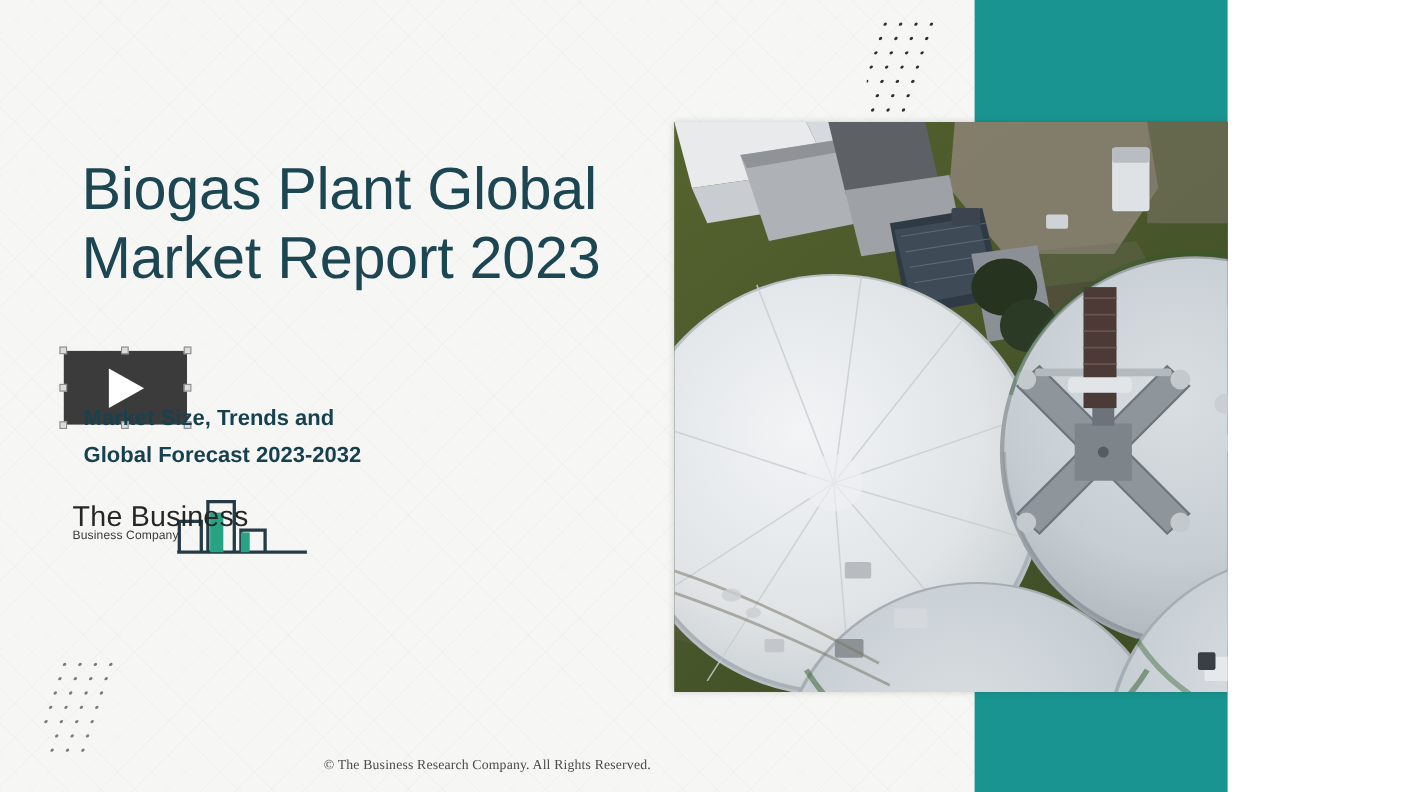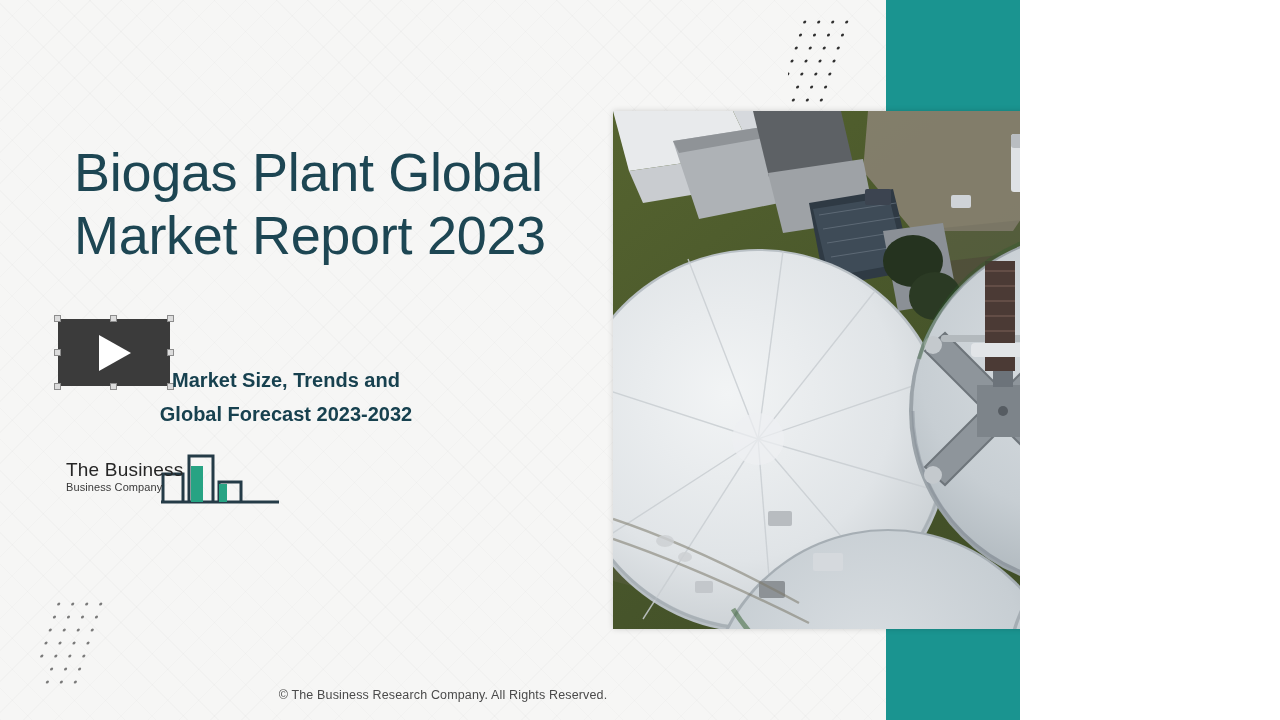--- a/index.html
+++ b/index.html
@@ -2,21 +2,21 @@
 <html><head>
 <meta charset="utf-8">
 <style>
   html, body {
     margin: 0;
     padding: 0;
     background: #ffffff;
   }
   #slide {
     position: relative;
-    width: 1020px;
+    width: 1116px;
     height: 720px;
     overflow: hidden;
     background: #f7f7f7;
     font-family: "Liberation Sans", sans-serif;
   }
 
   
   .bg-base {
     position: absolute;
     inset: 0;
@@ -63,21 +63,20 @@
   .subtitle {
     position: absolute;
     left: 76px;
     top: 363px;
     width: 420px;
     font-size: 20px;
     line-height: 34px;
     font-weight: bold;
     color: #17414f;
     white-space: pre-line;
-    text-align: center;
   }
 
   
   .play-wrap {
     position: absolute;
     left: 58px;
     top: 319px;
     width: 112px;
     height: 67px;
   }
@@ -121,21 +120,21 @@
     width: 215px;
     height: 62px;
   }
   .logo-text {
     position: absolute;
     left: 0;
     top: 6px;
     color: #2a2a2a;
   }
   .logo-line1 {
-    font-size: 19px;
+    font-size: 26px;
     line-height: 23px;
     font-weight: 400;
     letter-spacing: 0.2px;
     color: #262626;
   }
   .logo-line2 {
     font-size: 11px;
     line-height: 13px;
     font-weight: 400;
     letter-spacing: 0.1px;
@@ -165,20 +164,21 @@
   
   .footer {
     position: absolute;
     left: 0;
     top: 688px;
     width: 886px;
     text-align: center;
     font-size: 12.5px;
     color: #4a4a4a;
     letter-spacing: 0.15px;
+    font-family: Liberation Serif, serif;
   }
 </style>
 </head>
 <body>
 
 <div id="slide">
 
   <div class="bg-base"></div>
   <div class="bg-texture"></div>
 

